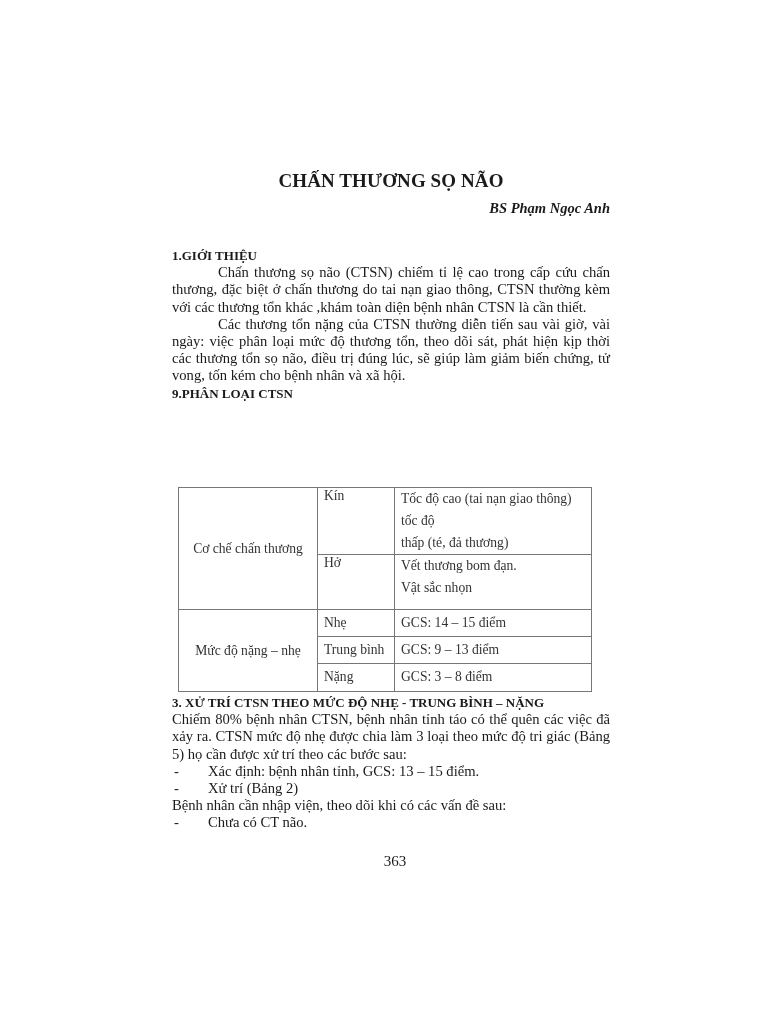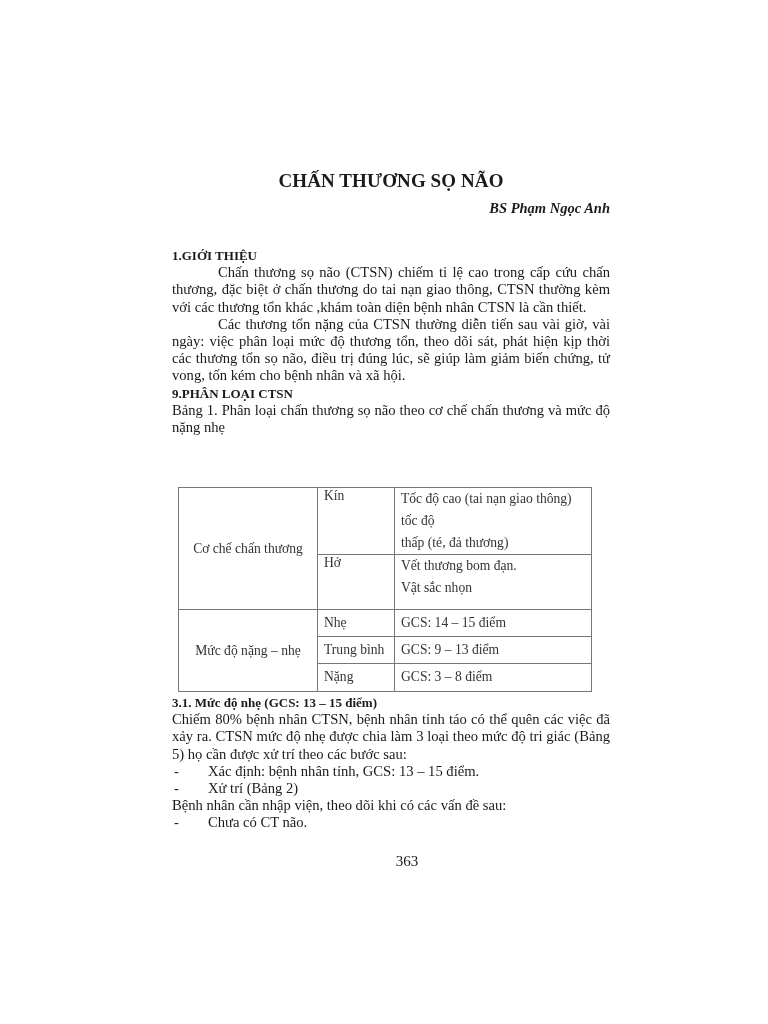--- a/index.html
+++ b/index.html
@@ -28,40 +28,39 @@
   .tbl {
     position: absolute; left: 6px; top: 487px; width: 414px; height: 191px;
     border-collapse: collapse; font-size: 13.6px; color: #333;
   }
   .tbl td { border: 1.2px solid #777; padding: 0 6px; vertical-align: top; }
   .tbl td.group { vertical-align: middle; }
   .tbl .c1 { width: 126px; text-align: center; }
   .tbl .c2 { width: 64px; }
   .tbl .cell-lines { line-height: 22px; padding-top: 0; }
   .page-num {
-    position: absolute; left: 16px; width: 438px; top: 853px; text-align: center; font-size: 15px;
+    position: absolute; left: 4px; width: 438px; top: 853px; text-align: center; font-size: 15px;
   }
 </style>
 </head>
 <body>
 
 <div class="page">
 
   <div class="title">CHẤN THƯƠNG SỌ NÃO</div>
 
   <div class="author">
     <div>BS Phạm Ngọc Anh</div>
   </div>
 
   <div class="body-text" style="top:247px;">
     <div class="h">1.GIỚI THIỆU</div>
     <p class="p indent">Chấn thương sọ não (CTSN) chiếm tỉ lệ cao trong cấp cứu chấn thương, đặc biệt ở chấn thương do tai nạn giao thông, CTSN thường kèm với các thương tổn khác ,khám toàn diện bệnh nhân CTSN là cần thiết.</p>
     <p class="p indent">Các thương tổn nặng của CTSN thường diễn tiến sau vài giờ, vài ngày: việc phân loại mức độ thương tổn, theo dõi sát, phát hiện kịp thời các thương tổn sọ não, điều trị đúng lúc, sẽ giúp làm giảm biến chứng, tử vong, tốn kém cho bệnh nhân và xã hội.</p>
     <div class="h">9.PHÂN LOẠI CTSN</div>
-    <p class="p">Bảng 1. Phân loại chấn thương sọ não theo cơ chế chấn thương và mức độ nặng nhẹ</p>
   </div>
 
   <table class="tbl">
     <tbody>
         <tr style="height:54px;">
       <td class="c1 group" rowspan="2">Cơ chế chấn thương</td>
       <td class="c2">Kín</td>
       <td class="cell-lines">
         <div>Tốc độ cao (tai nạn giao thông) tốc độ</div>
         <div>thấp (té, đả thương)</div>
@@ -84,21 +83,21 @@
       <td style="line-height:26px;">GCS: 9 – 13 điểm</td>
     </tr>
     <tr style="height:28px;">
       <td class="c2" style="line-height:26px;">Nặng</td>
       <td style="line-height:26px;">GCS: 3 – 8 điểm</td>
     </tr>
   </tbody>
     </table>
 
   <div class="body-text" style="top:694px;">
-    <div class="h">3.1. Mức độ nhẹ (GCS: 13 – 15 điểm)</div>
+    <div class="h">3. XỬ TRÍ CTSN THEO MỨC ĐỘ NHẸ - TRUNG BÌNH – NẶNG</div>
     <p class="p">Chiếm 80% bệnh nhân CTSN, bệnh nhân tỉnh táo có thể quên các việc đã xảy ra. CTSN mức độ nhẹ được chia làm 3 loại theo mức độ tri giác (Bảng 5) họ cần được xử trí theo các bước sau:</p>
     <div class="dash-item">
       <span class="dash">-</span>
       <span>Xác định: bệnh nhân tỉnh, GCS: 13 – 15 điểm.</span>
     </div>
     <div class="dash-item">
       <span class="dash">-</span>
       <span>Xử trí (Bảng 2)</span>
     </div>
     <p class="p">Bệnh nhân cần nhập viện, theo dõi khi có các vấn đề sau:</p>

